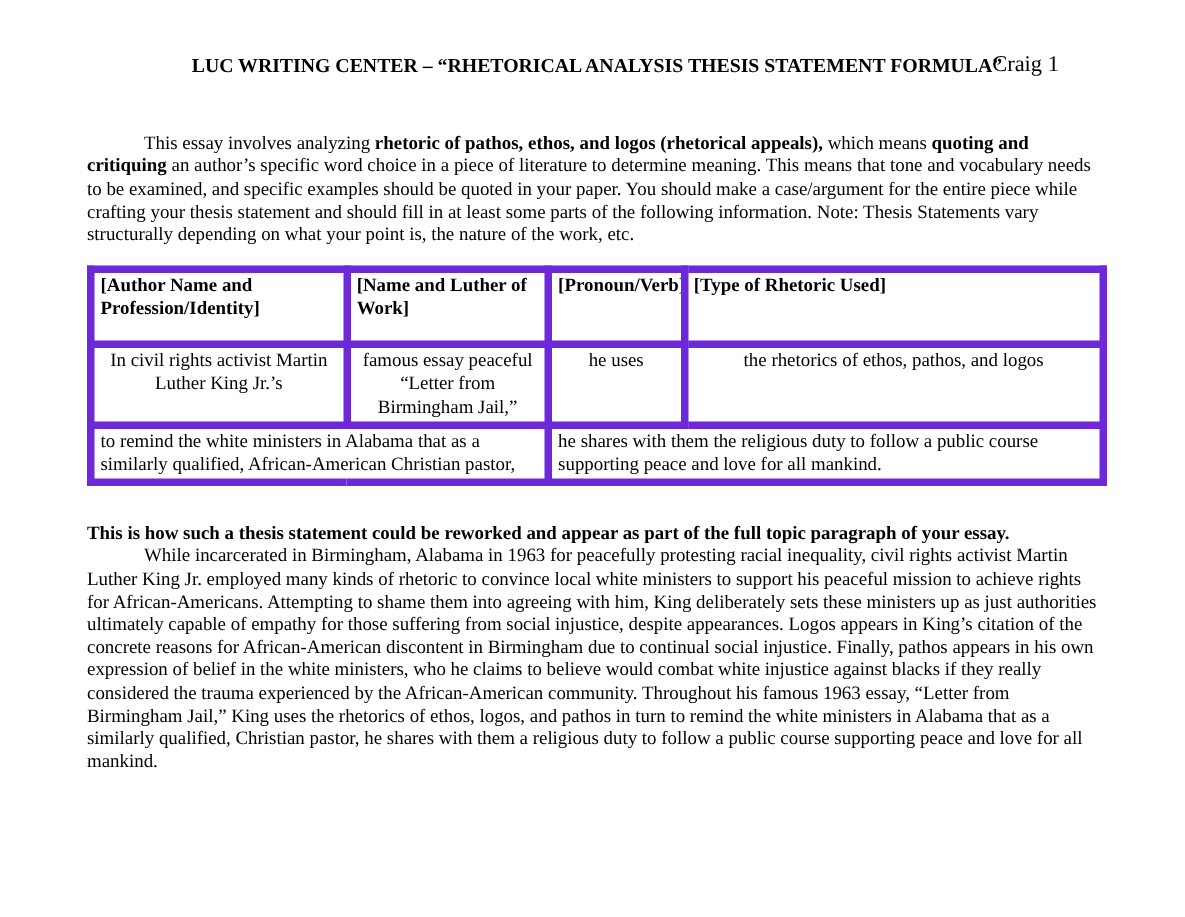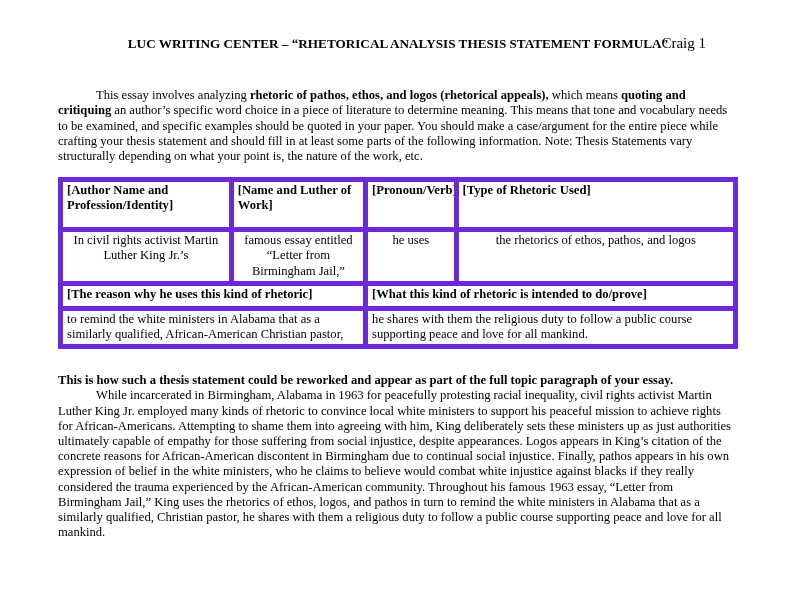--- a/index.html
+++ b/index.html
@@ -95,27 +95,23 @@
       </colgroup>
       <tbody>
           <tr class="hdr-row">
         <td>[Author Name and Profession/Identity]</td>
         <td>[Name and Luther of Work]</td>
         <td>[Pronoun/Verb]</td>
         <td>[Type of Rhetoric Used]</td>
       </tr>
       <tr class="ex-row">
         <td>In civil rights activist Martin Luther King Jr.’s</td>
-        <td>famous essay entitled “Letter from Birmingham Jail,”</td>
+        <td>famous essay peaceful “Letter from Birmingham Jail,”</td>
         <td>he uses</td>
         <td>the rhetorics of ethos, pathos, and logos</td>
-      </tr>
-      <tr class="reason-hdr">
-        <td colspan="2">[The reason why he uses this kind of rhetoric]</td>
-        <td colspan="2">[What this kind of rhetoric is intended to do/prove]</td>
       </tr>
       <tr class="reason-row">
         <td colspan="2">to remind the white ministers in Alabama that as a similarly qualified, African-American Christian pastor,</td>
         <td colspan="2">he shares with them the religious duty to follow a public course supporting peace and love for all mankind.</td>
       </tr>
     </tbody>
       </table>
 
     <p class="lead-in">This is how such a thesis statement could be reworked and appear as part of the full topic paragraph of your essay.</p>
 

